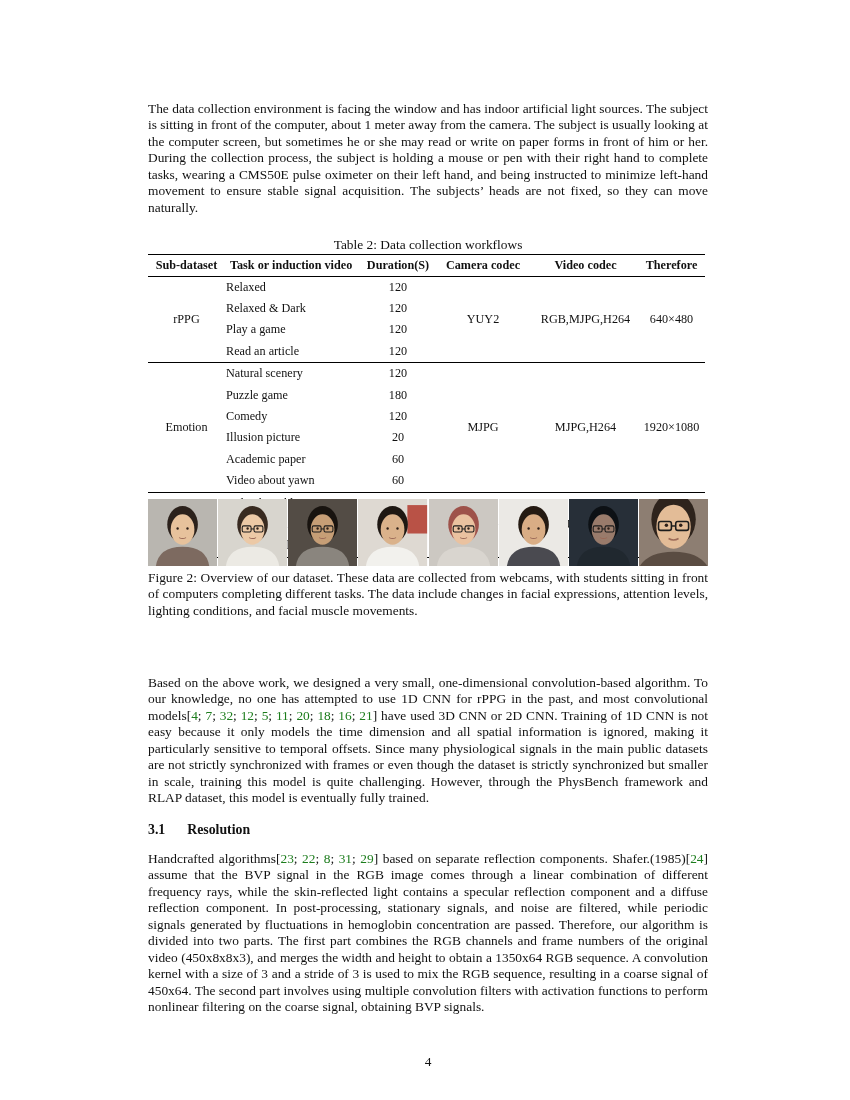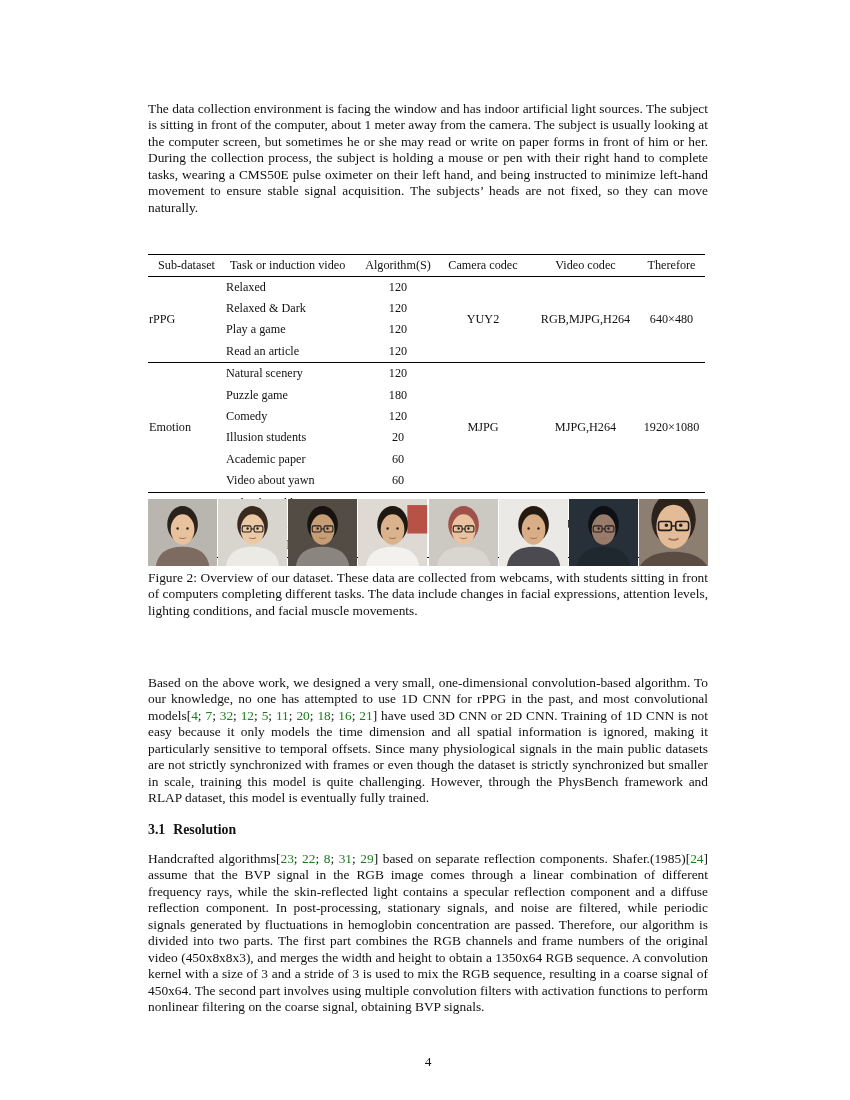--- a/index.html
+++ b/index.html
@@ -25,76 +25,77 @@
   .tbl-caption { top:237px; text-align:center; font-size:13.4px; }
   table.workflow {
     border-collapse:collapse;
     table-layout:fixed;
     width:557px;
     font-size:12.2px;
     border-top:1.4px solid #000;
     border-bottom:1.4px solid #000;
   }
   table.workflow th {
-    font-weight:normal;
+    font-weight:bold;
     text-align:center;
     padding:2.5px 1px 3px;
     border-bottom:0.8px solid #000;
     white-space:nowrap; overflow:hidden;
   }
   table.workflow th.left { text-align:left; padding-left:5px; }
   table.workflow td {
     padding:4px 1px;
     line-height:13.4px;
     height:13.4px;
     vertical-align:middle;
     white-space:nowrap; overflow:hidden;
   }
-  td.c-sub { }
+  td.c-sub { text-align:center; }
   td.c-task { text-align:left; padding-left:5px; }
   td.c-dur, td.c-cam, td.c-vid, td.c-res { text-align:center; }
   tr.group-start td { border-top:0.8px solid #000; }
 
   
   .photo-strip { top:499px; height:67px; display:flex; gap:1px; }
   .photo { flex:1 1 0; height:67px; overflow:hidden; }
   .photo svg { width:100%; height:100%; display:block; }
   .fig-caption { top:570px; }
 
   
   .sec-heading { top:637px; font-size:16.2px; font-weight:bold; }
   .sec-heading .num { margin-right:13px; }
   .subsec-heading { top:822px; font-size:13.8px; font-weight:bold; }
-  .subsec-heading .num { margin-right:8px; }
+  .subsec-heading .num { margin-right:22px; }
 
   .page-number { position:absolute; left:148px; top:1054px; width:560px; text-align:center; font-size:13.4px; }
 </style>
 </head>
 <body>
 
 <div class="page">
 
   <p class="content body-text" style="top:101px">The data collection environment is facing the window and has indoor artificial light sources. The subject is sitting in front of the computer, about 1 meter away from the camera. The subject is usually looking at the computer screen, but sometimes he or she may read or write on paper forms in front of him or her. During the collection process, the subject is holding a mouse or pen with their right hand to complete tasks, wearing a CMS50E pulse oximeter on their left hand, and being instructed to minimize left-hand movement to ensure stable signal acquisition. The subjects’ heads are not fixed, so they can move naturally.</p>
 
+  <div class="content tbl-caption">Table 2: Data collection workflows</div>
 
   <div class="content" style="top:254px">
     <table class="workflow">
       <colgroup>
         <col style="width:77px">
           <col style="width:138px">
           <col style="width:70px">
         <col style="width:100px">
           <col style="width:105px">
           <col style="width:67px">
       </colgroup>
       <thead>
         <tr>
           <th>Sub-dataset</th>
           <th class="left">Task or induction video</th>
-          <th>Algorithm(S)</th>
+          <th>Duration(S)</th>
           <th>Camera codec</th>
           <th>Video codec</th>
           <th>Therefore</th>
         </tr>
       </thead>
       <tbody>
           <tr>
             <td class="c-sub" rowspan="4">rPPG</td>
             <td class="c-task">Relaxed</td>
             <td class="c-dur">120</td>
@@ -124,21 +125,21 @@
           </tr>
           <tr>
             <td class="c-task">Puzzle game</td>
             <td class="c-dur">180</td>
           </tr>
           <tr>
             <td class="c-task">Comedy</td>
             <td class="c-dur">120</td>
           </tr>
           <tr>
-            <td class="c-task">Illusion students</td>
+            <td class="c-task">Illusion picture</td>
             <td class="c-dur">20</td>
           </tr>
           <tr>
             <td class="c-task">Academic paper</td>
             <td class="c-dur">60</td>
           </tr>
           <tr>
             <td class="c-task">Video about yawn</td>
             <td class="c-dur">60</td>
           </tr>

